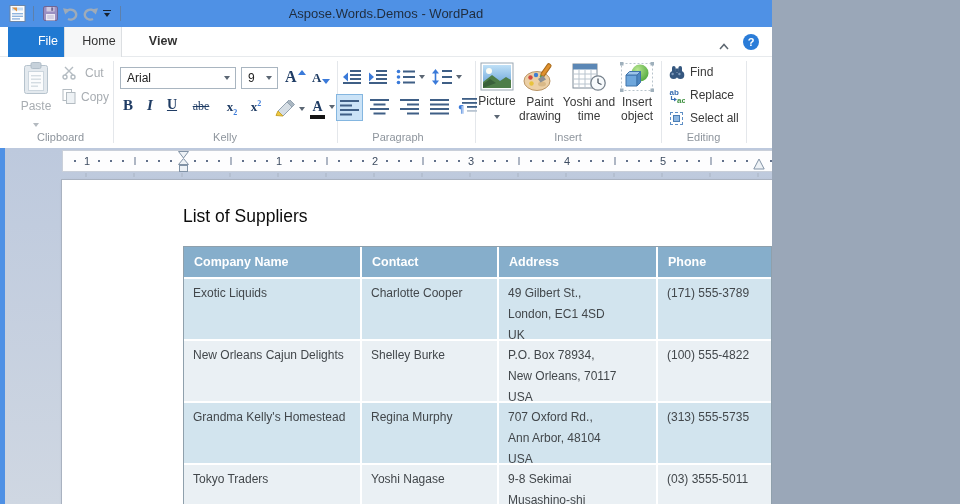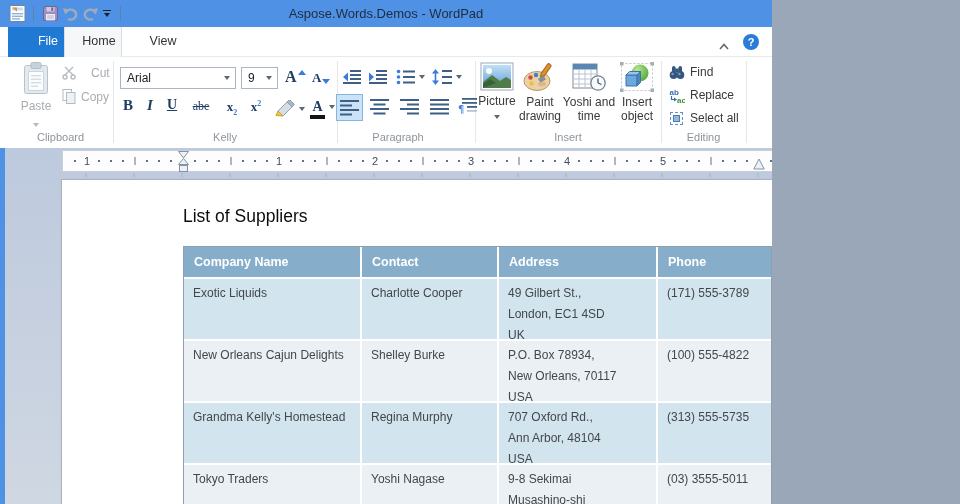--- a/index.html
+++ b/index.html
@@ -16,21 +16,21 @@
   .btn-min{left:849px;width:26px;}
   .btn-max{left:879px;width:26px;}
   .btn-close{left:908px;width:50px;background:var(--c-close);}
   .glyph-min{width:10px;height:2px;background:#16222f;}
   .glyph-max{width:9px;height:8px;border:2px solid #16222f;}
   
   .tabrow{position:absolute;left:0;top:27px;right:0;height:30px;background:#fff;border-bottom:1px solid #e7eaed;box-sizing:border-box;}
   .tab{position:absolute;top:0;height:30px;line-height:29px;text-align:center;font-size:12.5px;color:#333;padding-left:12px;}
   .tab-file{left:8px;width:56px;background:var(--c-accent);color:#fff;}
   .tab-home{left:64px;width:58px;background:#f6f7f8;border-left:1px solid #dcdfe2;border-right:1px solid #dcdfe2;box-sizing:border-box;}
-  .tab-view{left:122px;width:58px;}
+  .tab-view{left:122px;width:58px;font-weight:bold;}
   .help-badge{position:absolute;right:13px;top:7px;width:16px;height:16px;border-radius:50%;
               background:var(--c-help);color:#fff;font-size:11px;font-weight:bold;text-align:center;line-height:16px;}
   .collapse-btn{position:absolute;right:42px;top:10px;width:12px;height:10px;}
   
   .ribbon{position:absolute;left:0;top:57px;right:0;height:91px;background:#fff;border-bottom:1px solid #dde1e6;box-sizing:content-box;}
   .gsep{position:absolute;top:4px;height:82px;width:1px;background:#e4e7eb;}
   .glabel{position:absolute;top:74px;font-size:11px;color:#8e959d;text-align:center;}
   .rtxt{font-size:12px;color:#3a3a3a;}
   .dis{color:#a8adb2;}
   .combo{position:absolute;height:22px;border:1px solid #a9b5c0;background:#fff;box-sizing:border-box;
@@ -163,21 +163,21 @@
         </svg>
       <div class="rtxt dis">Paste</div>
       <span class="car" style="border-top-color:#b4bac0;margin-top:2px;"></span>
     </div>
     <div style="position:absolute;left:62px;top:9px;display:flex;align-items:center;">
       <svg width="14" height="14" viewBox="0 0 14 14">
           <path d="M3,1 L11,9 M11,1 L3,9" stroke="#b4bcc2" stroke-width="1.4"></path>
           <circle cx="3" cy="11" r="2" fill="none" stroke="#b4bcc2" stroke-width="1.4"></circle>
           <circle cx="11" cy="11" r="2" fill="none" stroke="#b4bcc2" stroke-width="1.4"></circle>
         </svg>
-      <span class="rtxt dis" style="margin-left:15px">Cut</span>
+      <span class="rtxt dis" style="margin-left:9px">Cut</span>
     </div>
     <div style="position:absolute;left:62px;top:32px;display:flex;align-items:center;">
       <svg width="14" height="15" viewBox="0 0 14 15">
           <rect x="1" y="0.5" width="8.5" height="11" fill="#fff" stroke="#b4bcc2"></rect>
           <rect x="4.5" y="3.5" width="8.5" height="11" fill="#eef2f5" stroke="#b4bcc2"></rect>
         </svg>
       <span class="rtxt dis" style="margin-left:5px">Copy</span>
     </div>
     <div class="glabel" style="left:8px;width:105px">Clipboard</div>
 

